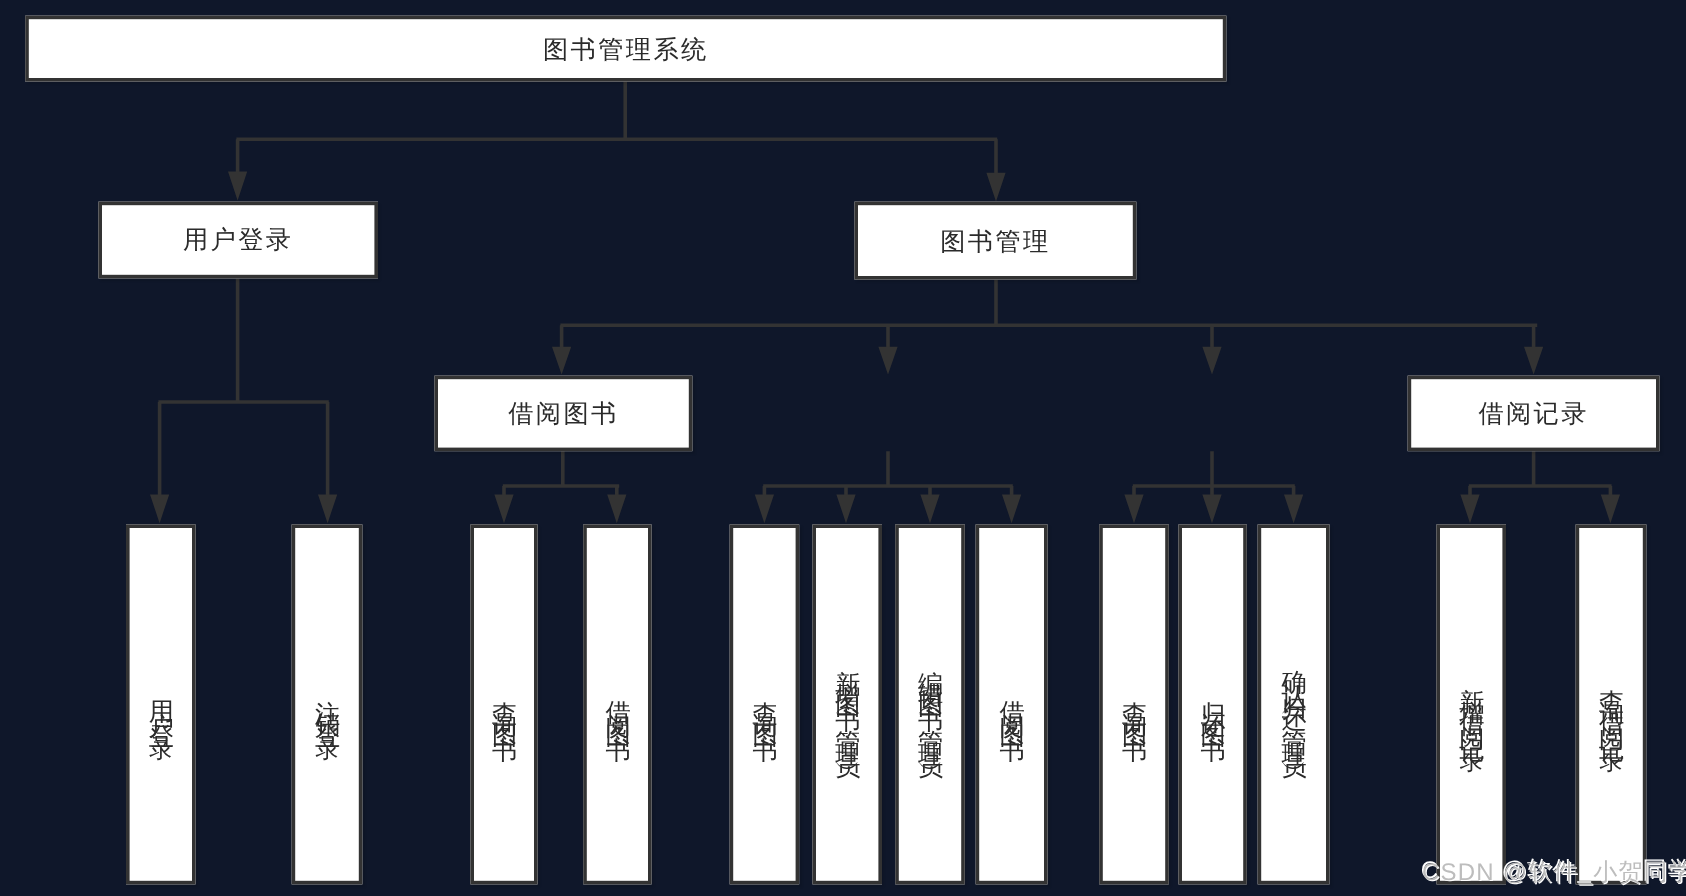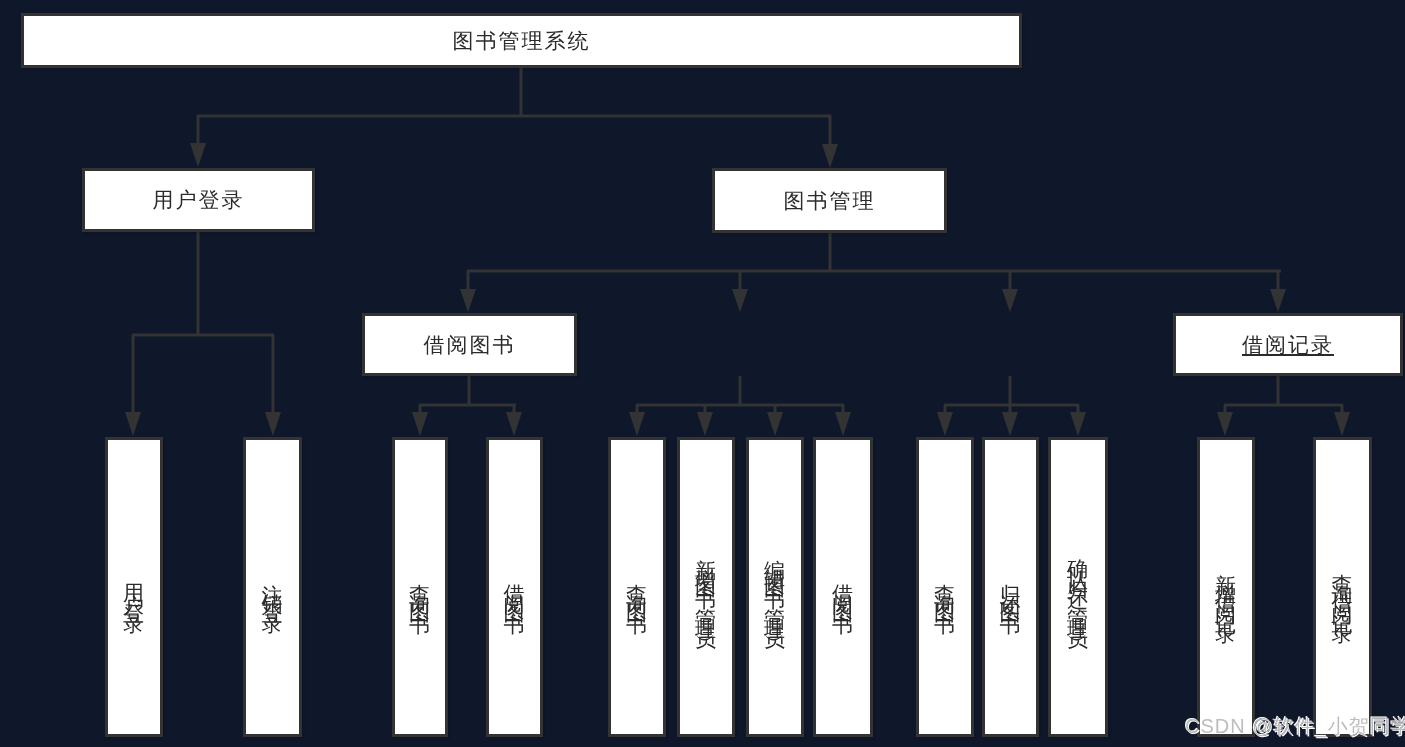--- a/index.html
+++ b/index.html
@@ -96,21 +96,21 @@
       M1217,412 L1233,412 L1225,436 Z
       M1334,412 L1350,412 L1342,436 Z"></path>
   </svg>
 
   <div class="box hbox" style="left:21px; top:13px; width:1001px; height:55px;">图书管理系统</div>
 
   <div class="box hbox" style="left:82px; top:168px; width:233px; height:64px;">用户登录</div>
   <div class="box hbox" style="left:712px; top:168px; width:235px; height:65px;">图书管理</div>
 
   <div class="box hbox" style="left:362px; top:313px; width:215px; height:63px;">借阅图书</div>
-  <div class="box hbox" style="left:1173px; top:313px; width:230px; height:63px;text-decoration:underline;">借阅记录</div>
+  <div class="box hbox" style="left:1173px; top:313px; width:210px; height:63px;">借阅记录</div>
 
   <div class="box vbox" style="left:105px; top:437px; width:58px; height:300px;">用户登录</div>
   <div class="box vbox" style="left:243px; top:437px; width:59px; height:300px;">注销登录</div>
 
   <div class="box vbox" style="left:392px; top:437px; width:56px; height:300px;">查询图书</div>
   <div class="box vbox" style="left:486px; top:437px; width:57px; height:300px;">借阅图书</div>
 
   <div class="box vbox" style="left:608px; top:437px; width:58px; height:300px;">查询图书</div>
   <div class="box vbox" style="left:677px; top:437px; width:58px; height:300px;">新增图书（管理员）</div>
   <div class="box vbox" style="left:746px; top:437px; width:58px; height:300px;">编辑图书（管理员）</div>

